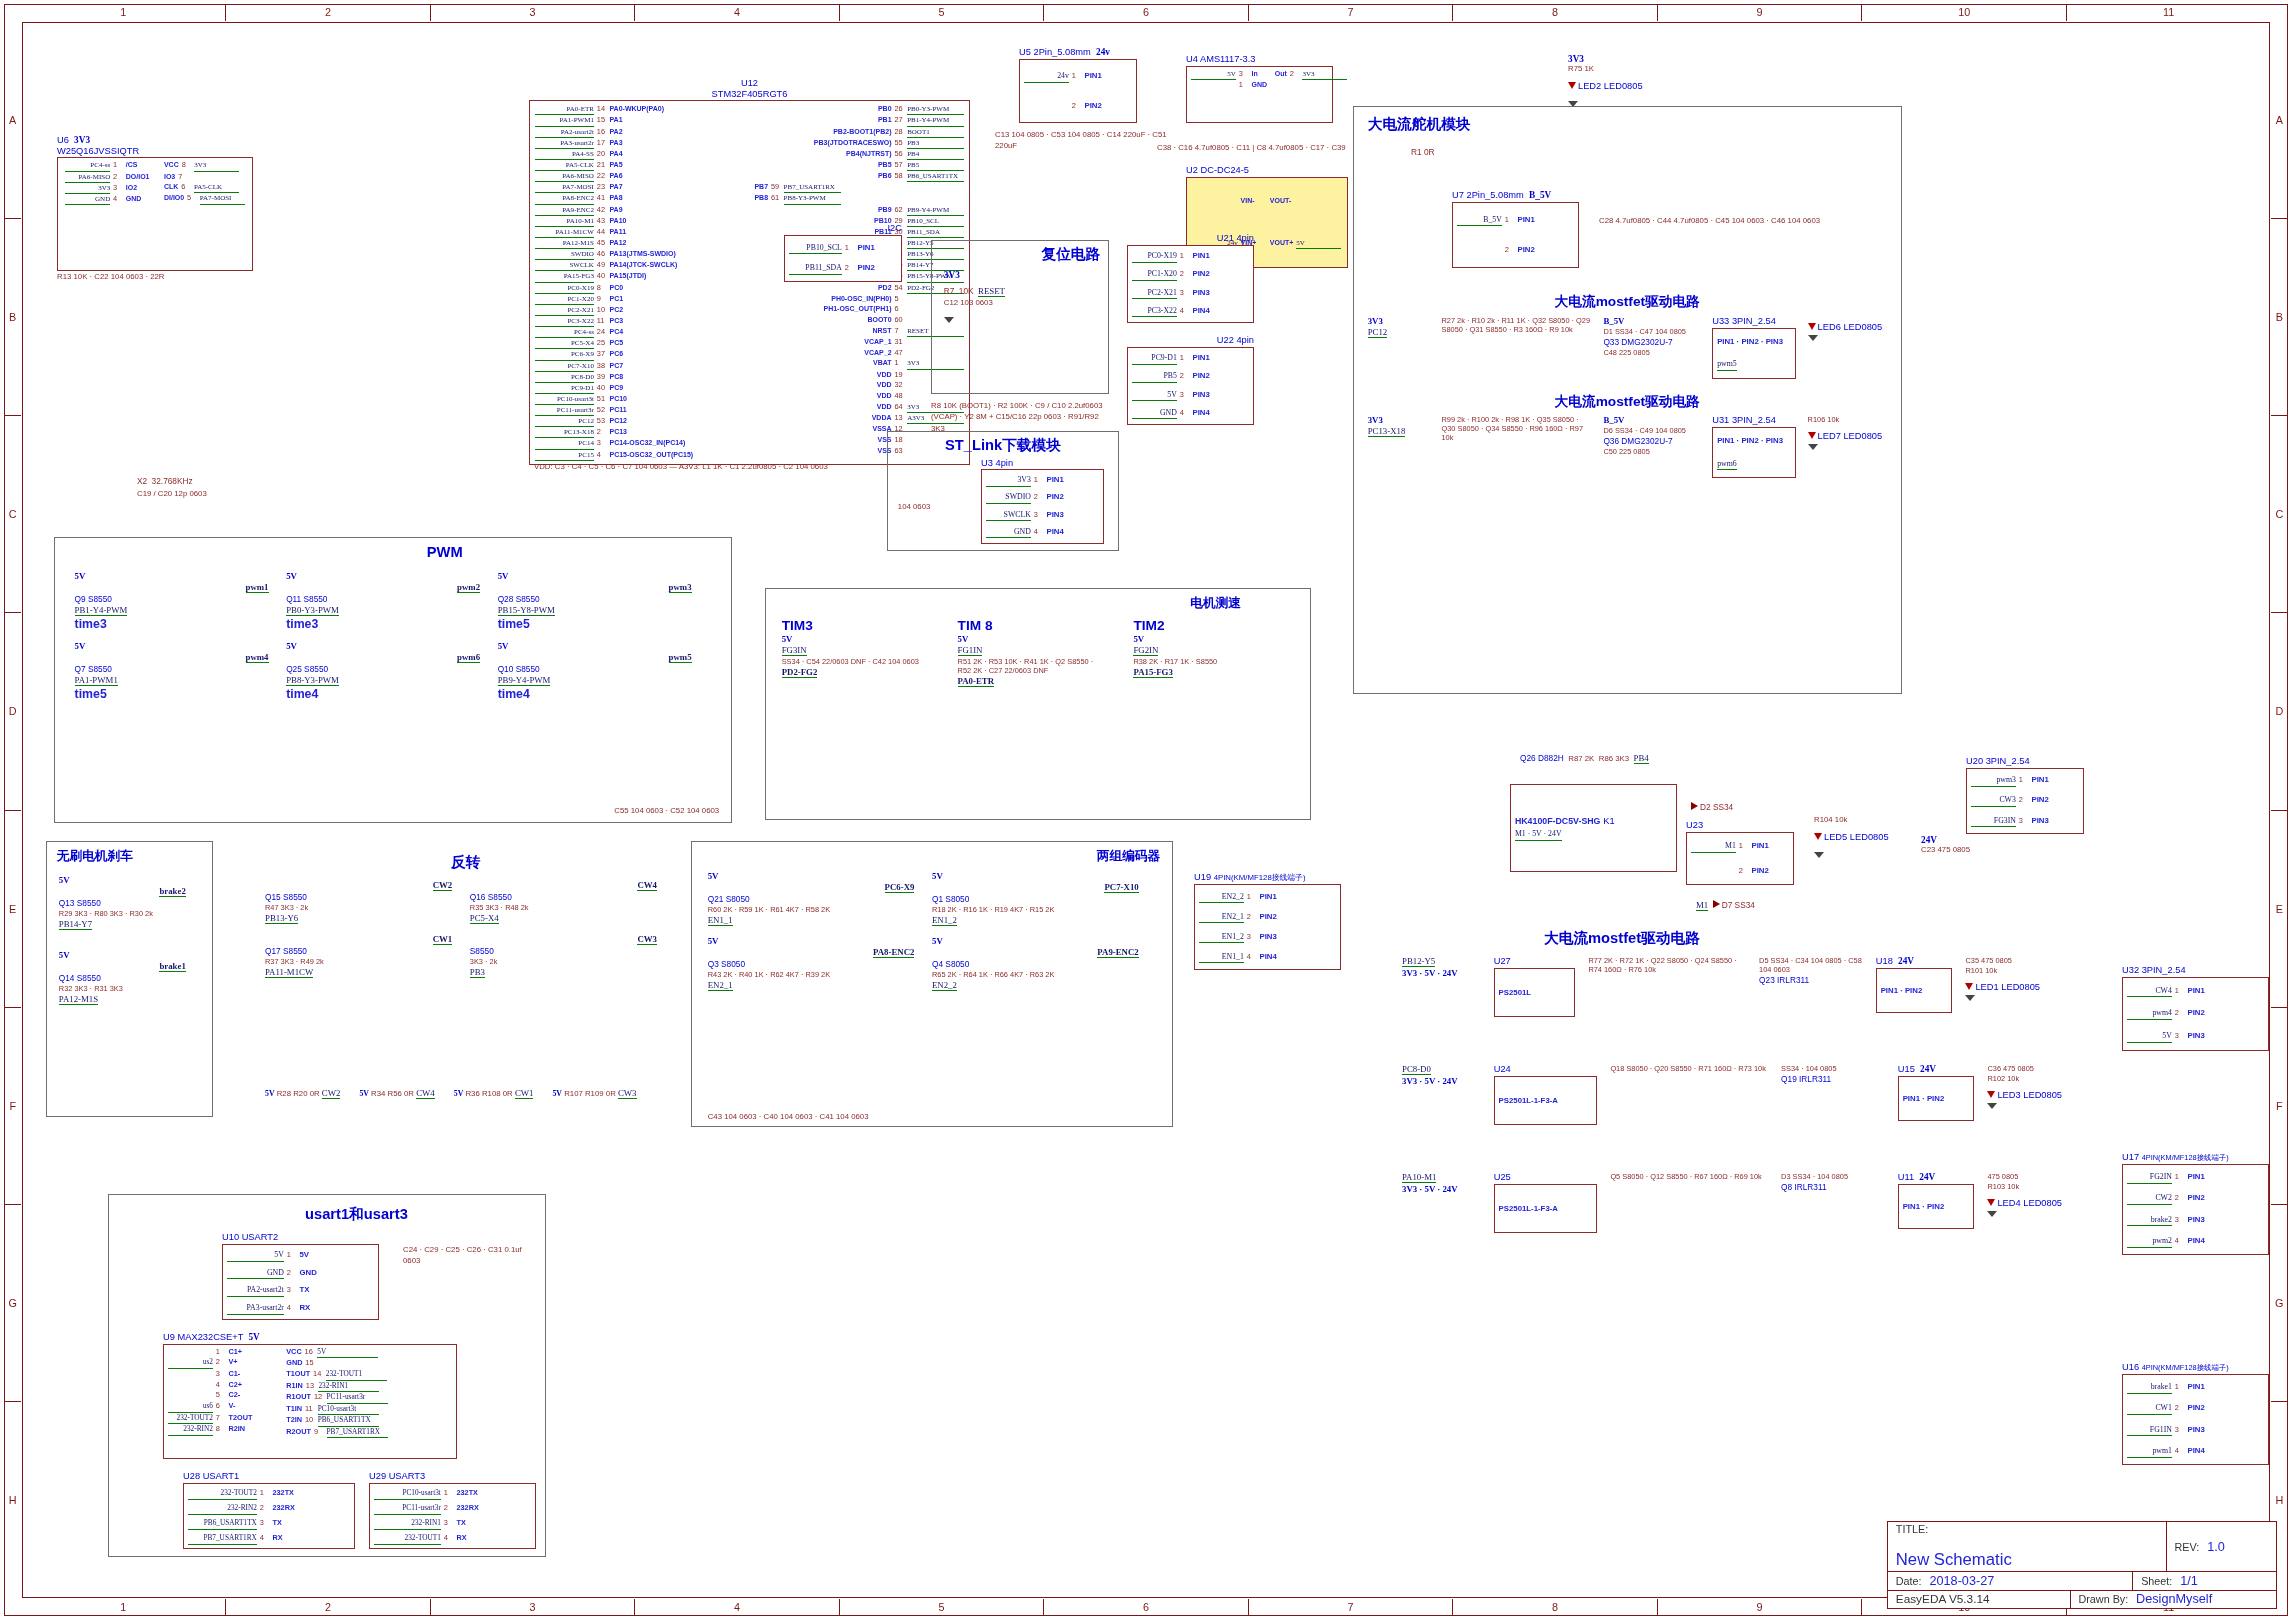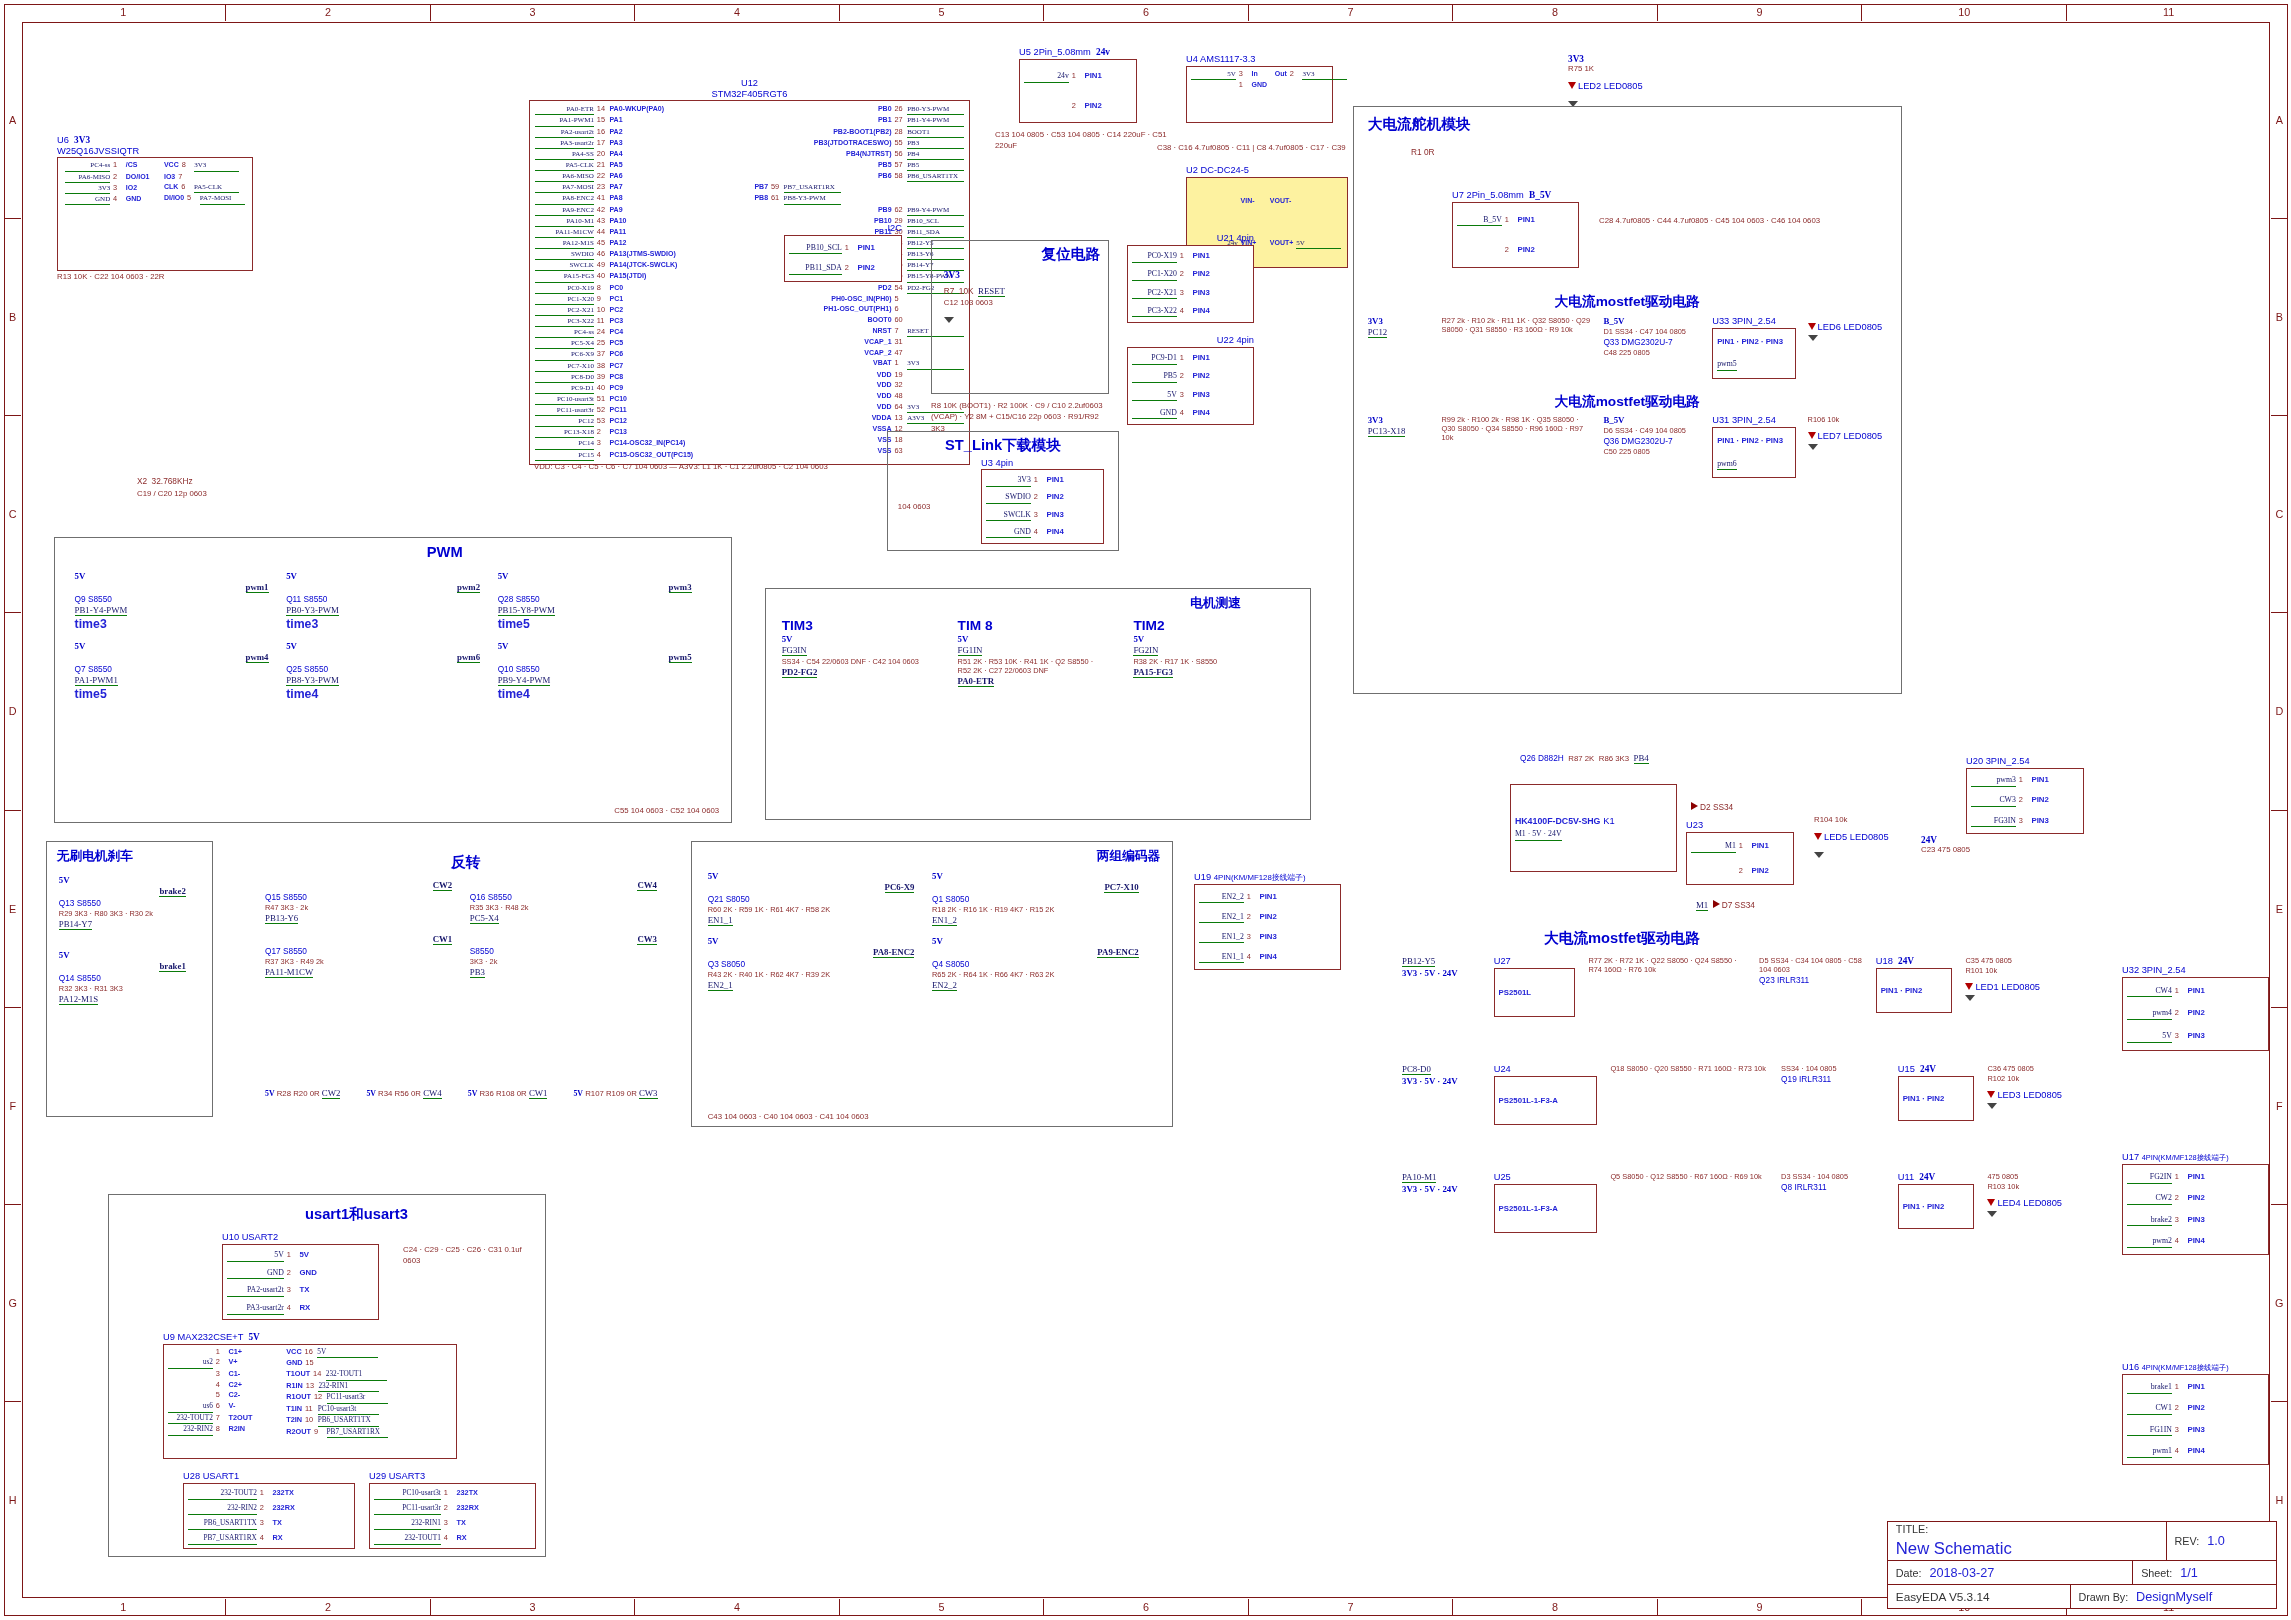--- a/index.html
+++ b/index.html
@@ -916,21 +916,21 @@
         <div class="scmp">R37 3K3 · R49 2k</div>
         <div class="sin">PA11-M1CW</div>
       </div>
         <div class="stage">
         <div class="sout">CW3</div>
         <div class="sq">S8550</div>
         <div class="scmp">3K3 · 2k</div>
         <div class="sin">PB3</div>
       </div>
       </div>
-    <div class="abs" style="left:0;top:243px;display:flex;gap:26px">
+    <div class="abs" style="left:0;top:243px;display:flex;gap:19px">
 
     <div class="pull">
         <span class="railtag">5V</span>
         <span class="cmp">R28</span>
         <span class="cmp">R20 0R</span>
         <span class="netlab">CW2</span>
       </div>
         <div class="pull">
         <span class="railtag">5V</span>
         <span class="cmp">R34</span>
@@ -1432,21 +1432,21 @@
         <div class="crow">
           <span class="cnet">pwm1</span>
           <span class="cnum">4</span>
           <span class="cname">PIN4</span>
         </div>
       </div>
   </div>
 
   <div class="tblock" style="left:1887px;top:1521px;width:388px;height:86px">
     <div class="tbrow" style="flex:1.5">
-      <div class="tbcell" style="flex:2.8;flex-direction:column;align-items:flex-start;gap:4px;justify-content:center">
+      <div class="tbcell" style="flex:2.8;flex-direction:column;align-items:flex-start;gap:15px;justify-content:center">
         <span class="tb-lab">TITLE:</span>
         <span class="tb-big">New Schematic</span>
       </div>
       <div class="tbcell tbdiv" style="flex:1">
         <span class="tb-lab">REV:</span>
         <span class="tb-med">1.0</span>
       </div>
     </div>
     <div class="tbrow" style="flex:1">
       <div class="tbcell" style="flex:1.8">

